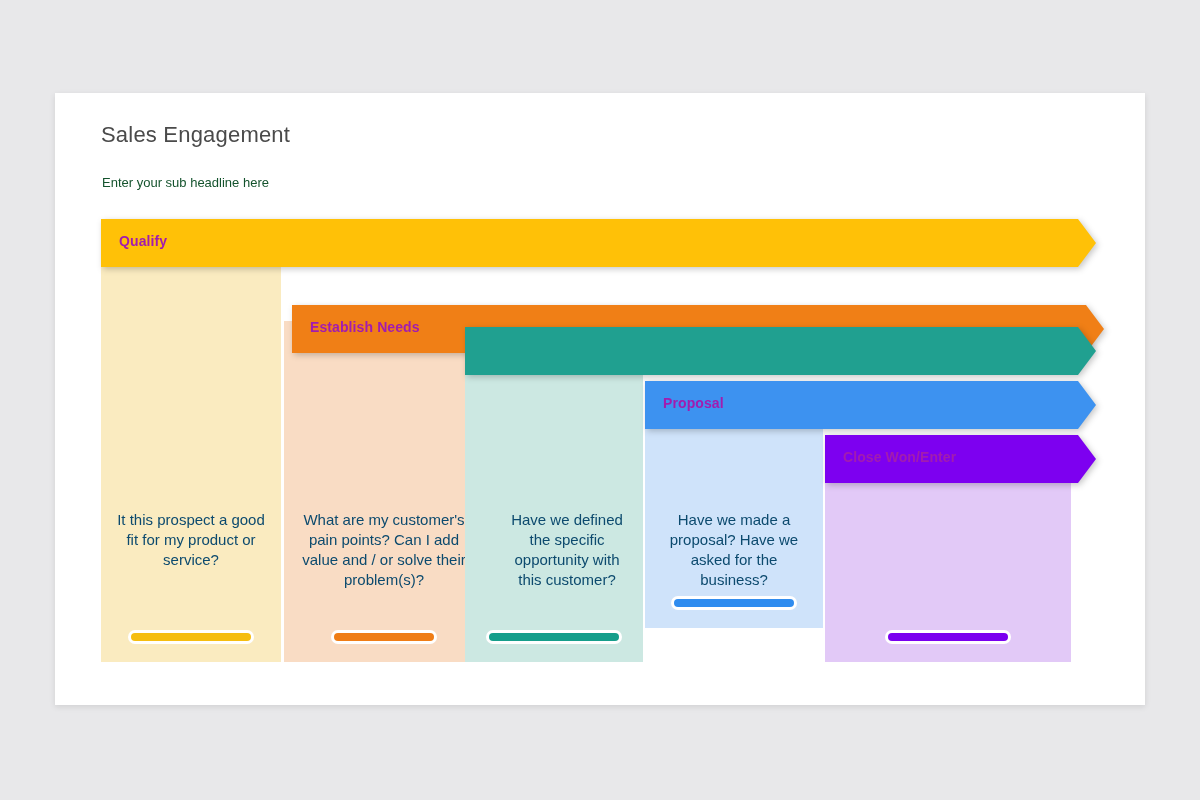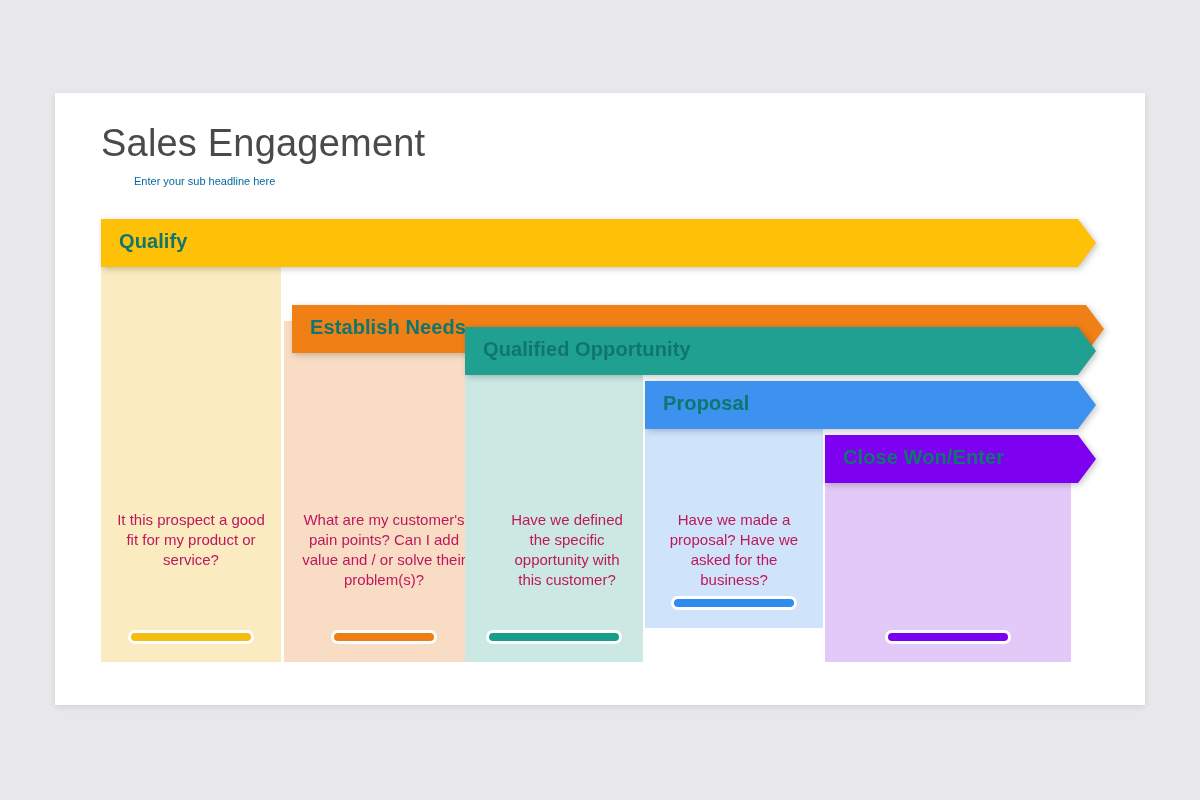--- a/index.html
+++ b/index.html
@@ -13,40 +13,39 @@
 
   .slide-card{
     position:absolute;left:55px;top:93px;
     width:1090px;height:612px;
     background:#ffffff;
     box-shadow:0 2px 6px rgba(0,0,0,0.10);
   }
 
   .page-title{
     position:absolute;left:101px;top:122px;
-    font-size:38px;font-weight:400;color:#4a4a4a;
+    font-size:22px;font-weight:400;color:#4a4a4a;
     letter-spacing:0.2px;white-space:nowrap;
   }
   .page-subtitle{
     position:absolute;left:102px;top:175px;
-    font-size:11px;font-weight:400;color:#0369a1;
+    font-size:13px;font-weight:400;color:#14532d;
     white-space:nowrap;
-    margin-left:32px;
   }
 
   
   .stage-body{
     position:absolute;
     box-sizing:border-box;
   }
   .stage-question{
     position:absolute;left:0;right:0;
     text-align:center;
     font-size:15px;line-height:20px;
-    color:#be185d;
+    color:#0c4a6e;
     padding:0 14px;
     box-sizing:border-box;
   }
   .stage-accent-wrap{
     position:absolute;
     left:50%;transform:translateX(-50%);
     bottom:18px;
     background:#ffffff;
     border-radius:9px;
     padding:3px;
@@ -65,21 +64,21 @@
     filter:drop-shadow(2px 2px 3px rgba(0,0,0,0.22));
   }
   .stage-header .arrow-shape{
     position:absolute;inset:0;
     clip-path:polygon(0 0, calc(100% - 18px) 0, 100% 50%, calc(100% - 18px) 100%, 0 100%);
   }
   .stage-header .header-label{
     position:absolute;
     left:18px;top:0;height:44px;
     display:flex;align-items:center;
-    font-size:20px;font-weight:bold;color:#0f766e;
+    font-size:14px;font-weight:bold;color:#a21caf;
     white-space:nowrap;
     letter-spacing:0.1px;
   }
 </style>
 </head>
 <body>
 
 <div id="stage">
 
   <div class="slide-card"></div>
@@ -123,21 +122,20 @@
       <div class="stage-header" style="left: 101px; top: 219px; width: 995px;">
         <div class="arrow-shape" style="background: rgb(255, 193, 7);"></div>
         <div class="header-label">Qualify</div>
       </div>
       <div class="stage-header" style="left: 292px; top: 273px; width: 812px; margin-top: 32px;">
         <div class="arrow-shape" style="background: rgb(240, 127, 22);"></div>
         <div class="header-label">Establish Needs</div>
       </div>
       <div class="stage-header" style="left: 465px; top: 327px; width: 631px;">
         <div class="arrow-shape" style="background: rgb(32, 160, 144);"></div>
-        <div class="header-label">Qualified Opportunity</div>
       </div>
       <div class="stage-header" style="left: 645px; top: 381px; width: 451px; text-decoration: underline;">
         <div class="arrow-shape" style="background: rgb(61, 146, 240);"></div>
         <div class="header-label">Proposal</div>
       </div>
       <div class="stage-header" style="left: 825px; top: 435px; width: 271px;">
         <div class="arrow-shape" style="background: rgb(125, 0, 240);"></div>
         <div class="header-label">Close Won/Enter</div>
       </div>
     </div>

